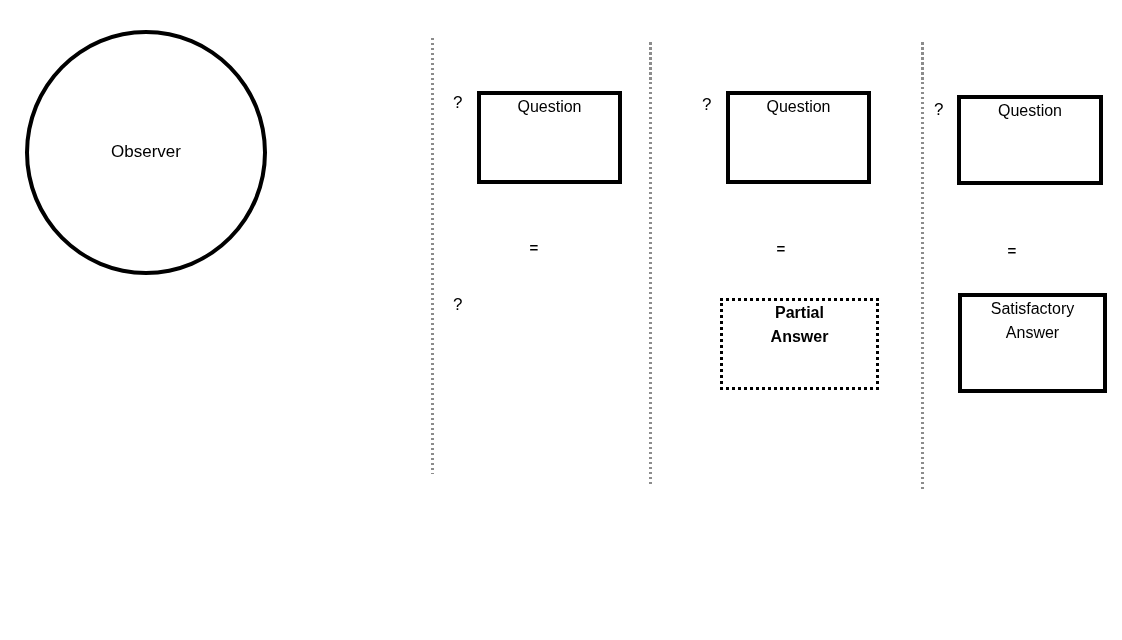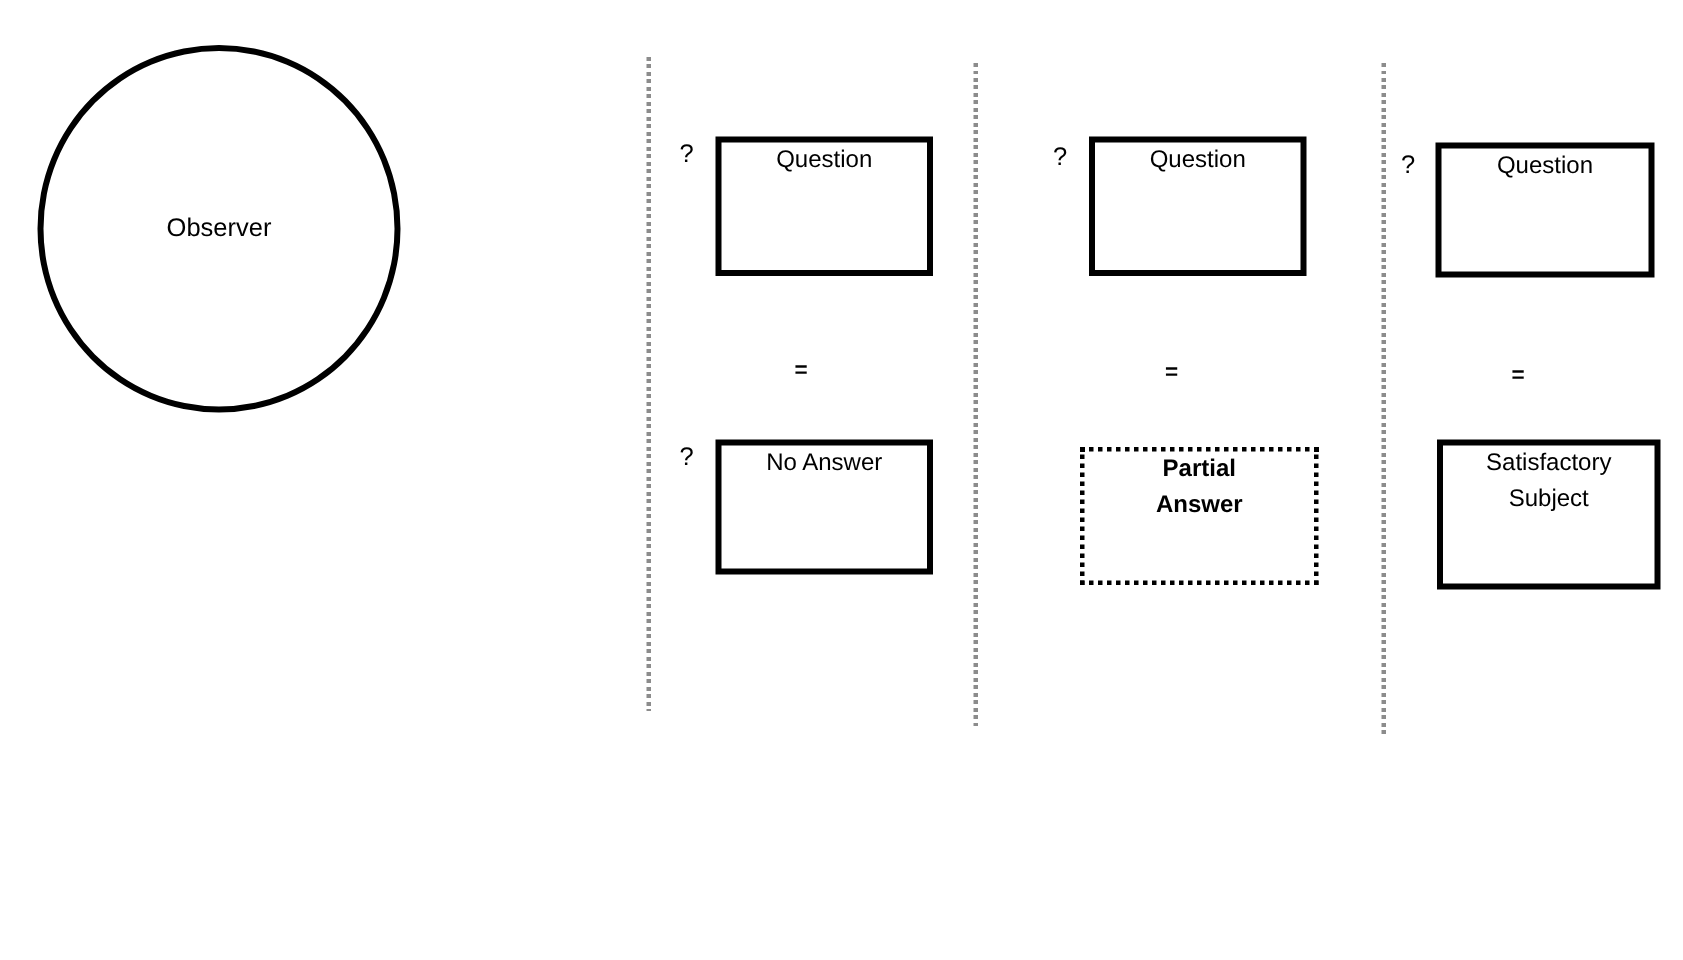--- a/index.html
+++ b/index.html
@@ -92,37 +92,34 @@
   <div class="divider" style="left:431px; top:38px; height:436px;"></div>
   <div class="divider" style="left:649px; top:42px; height:442px;"></div>
   <div class="divider" style="left:921px; top:42px; height:450px;"></div>
 
   <span class="qmark" style="left:453px; top:94px;">?</span>
   <div class="box solid" style="left:477px; top:91px; width:145px; height:93px;">
     <span class="lbl">Question</span>
   </div>
   <span class="equals" style="left:534px; top:247px;">=</span>
   <span class="qmark" style="left:453px; top:296px;">?</span>
-  <div class="box solid" style="left:477px; top:293px; width:145px; height:90px;">
-    <span class="lbl">No Answer</span>
-  </div>
 
   <span class="qmark" style="left:702px; top:96px;">?</span>
   <div class="box solid" style="left:726px; top:91px; width:145px; height:93px;">
     <span class="lbl">Question</span>
   </div>
   <span class="equals" style="left:781px; top:248px;">=</span>
   <div class="box dotted" style="left:720px; top:298px; width:159px; height:92px;font-weight:bold;">
     <span class="lbl">Partial
 Answer</span>
   </div>
 
   <span class="qmark" style="left:934px; top:101px;">?</span>
   <div class="box solid" style="left:957px; top:95px; width:146px; height:90px;">
     <span class="lbl">Question</span>
   </div>
   <span class="equals" style="left:1012px; top:250px;">=</span>
   <div class="box solid" style="left:958px; top:293px; width:149px; height:100px;">
     <span class="lbl">Satisfactory
-Subject</span>
+Answer</span>
   </div>
 
 </div>
 
 </body></html>

